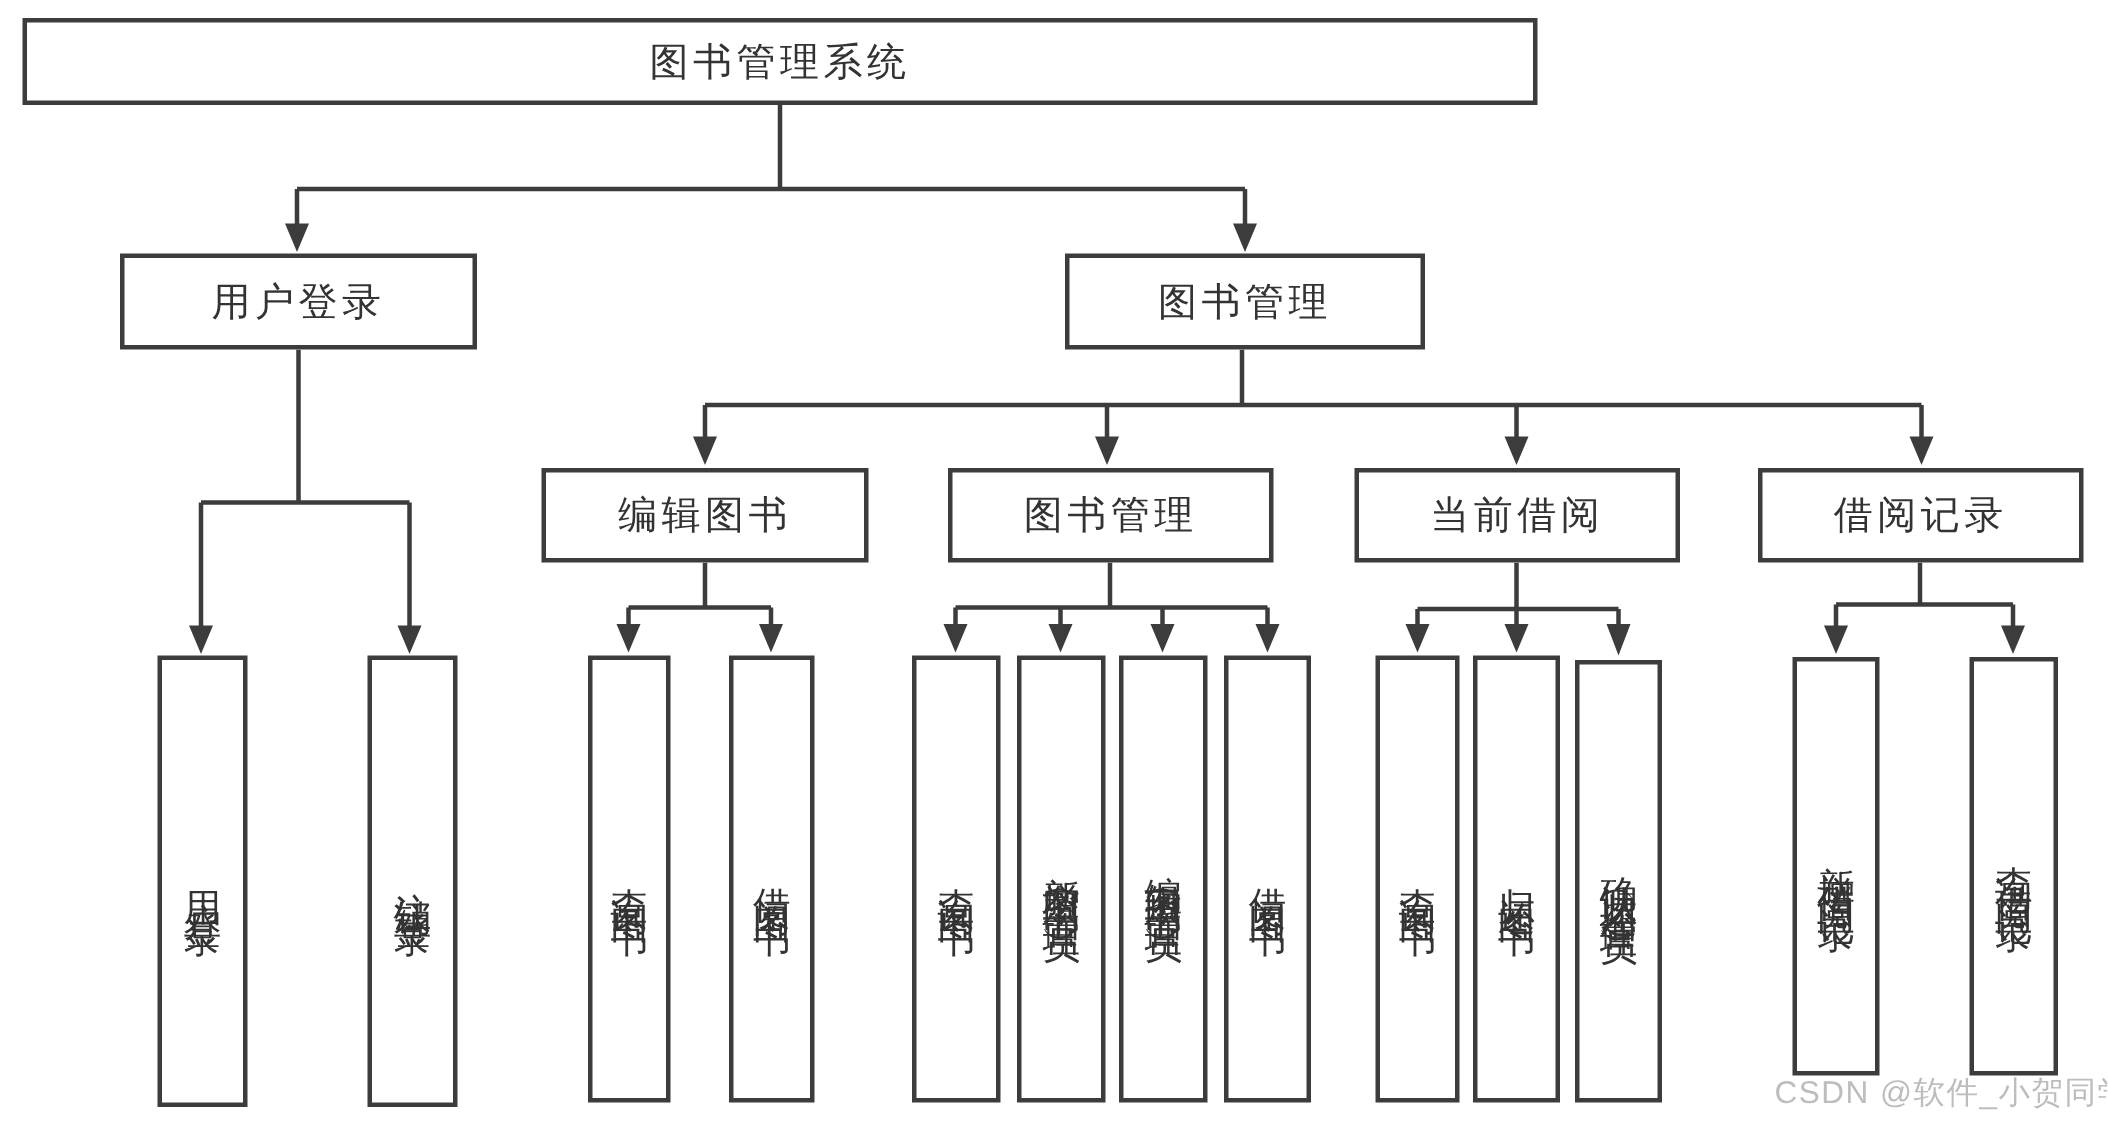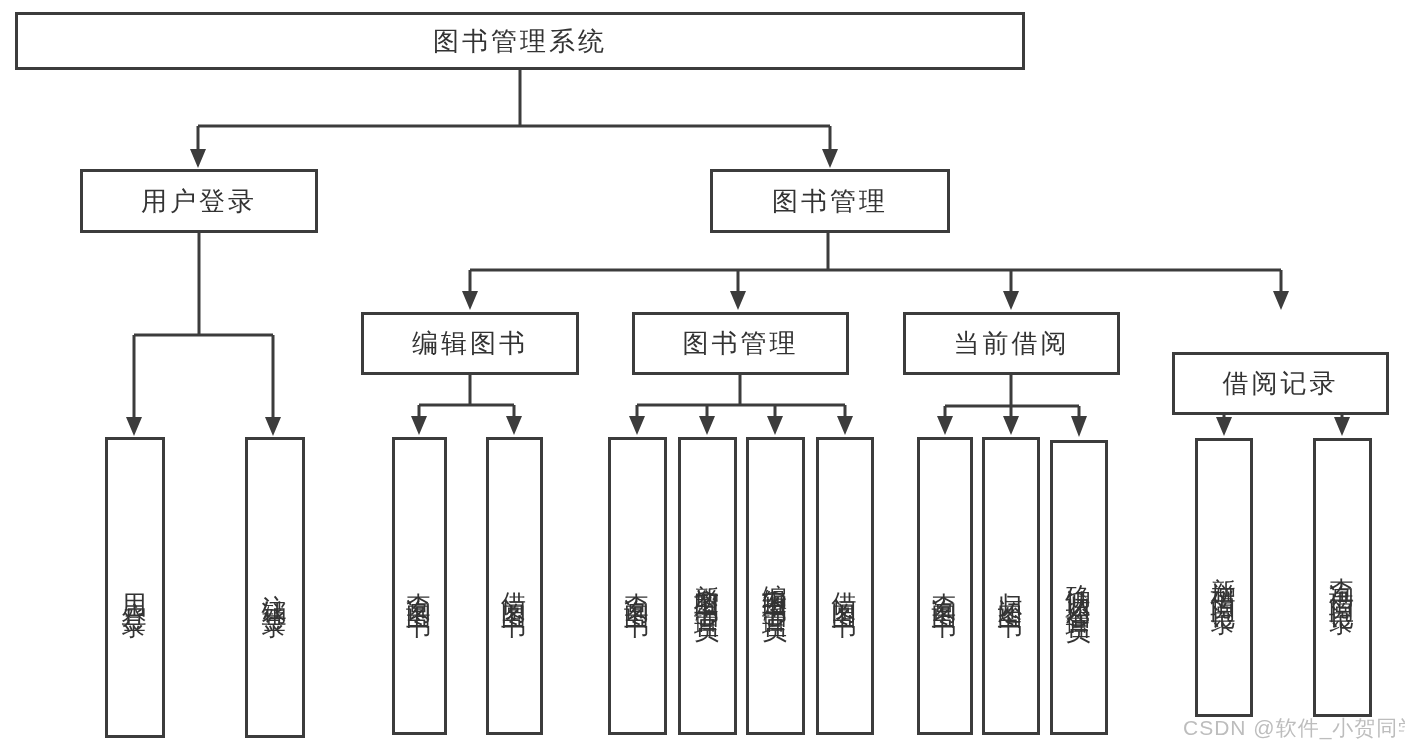--- a/index.html
+++ b/index.html
@@ -86,21 +86,21 @@
   </svg>
 
   <div class="hbox" style="left:15px; top:12px; width:1010px; height:58px;">图书管理系统</div>
 
   <div class="hbox" style="left:80px; top:169px; width:238px; height:64px;">用户登录</div>
   <div class="hbox" style="left:710px; top:169px; width:240px; height:64px;">图书管理</div>
 
   <div class="hbox" style="left:361px; top:312px; width:218px; height:63px;">编辑图书</div>
   <div class="hbox" style="left:632px; top:312px; width:217px; height:63px;">图书管理</div>
   <div class="hbox" style="left:903px; top:312px; width:217px; height:63px;">当前借阅</div>
-  <div class="hbox" style="left:1172px; top:312px; width:217px; height:63px;margin-top:40px;">借阅记录</div>
+  <div class="hbox" style="left:1172px; top:312px; width:217px; height:63px;">借阅记录</div>
 
   <div class="vbox" style="left:105px; top:437px; width:60px; height:301px;">用户登录</div>
   <div class="vbox" style="left:245px; top:437px; width:60px; height:301px;">注销登录</div>
 
   <div class="vbox" style="left:392px; top:437px; width:55px; height:298px;">查询图书</div>
   <div class="vbox" style="left:486px; top:437px; width:57px; height:298px;">借阅图书</div>
 
   <div class="vbox" style="left:608px; top:437px; width:59px; height:298px;">查询图书</div>
   <div class="vbox tight" style="left:678px; top:437px; width:59px; height:298px;">新增图书（管理员）</div>
   <div class="vbox tight" style="left:746px; top:437px; width:59px; height:298px;">编辑图书（管理员）</div>

